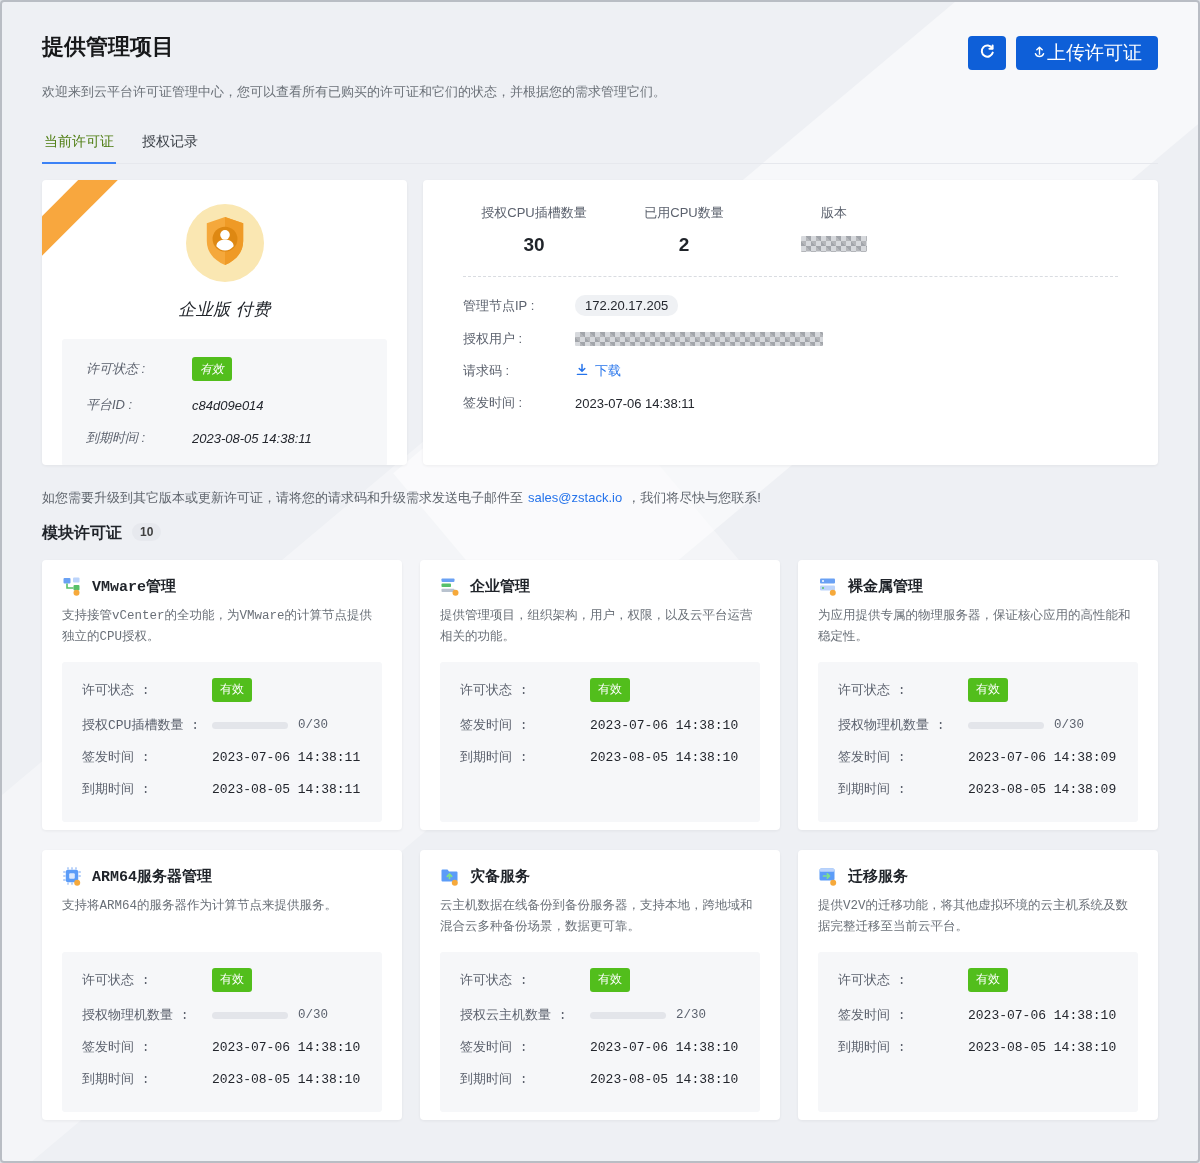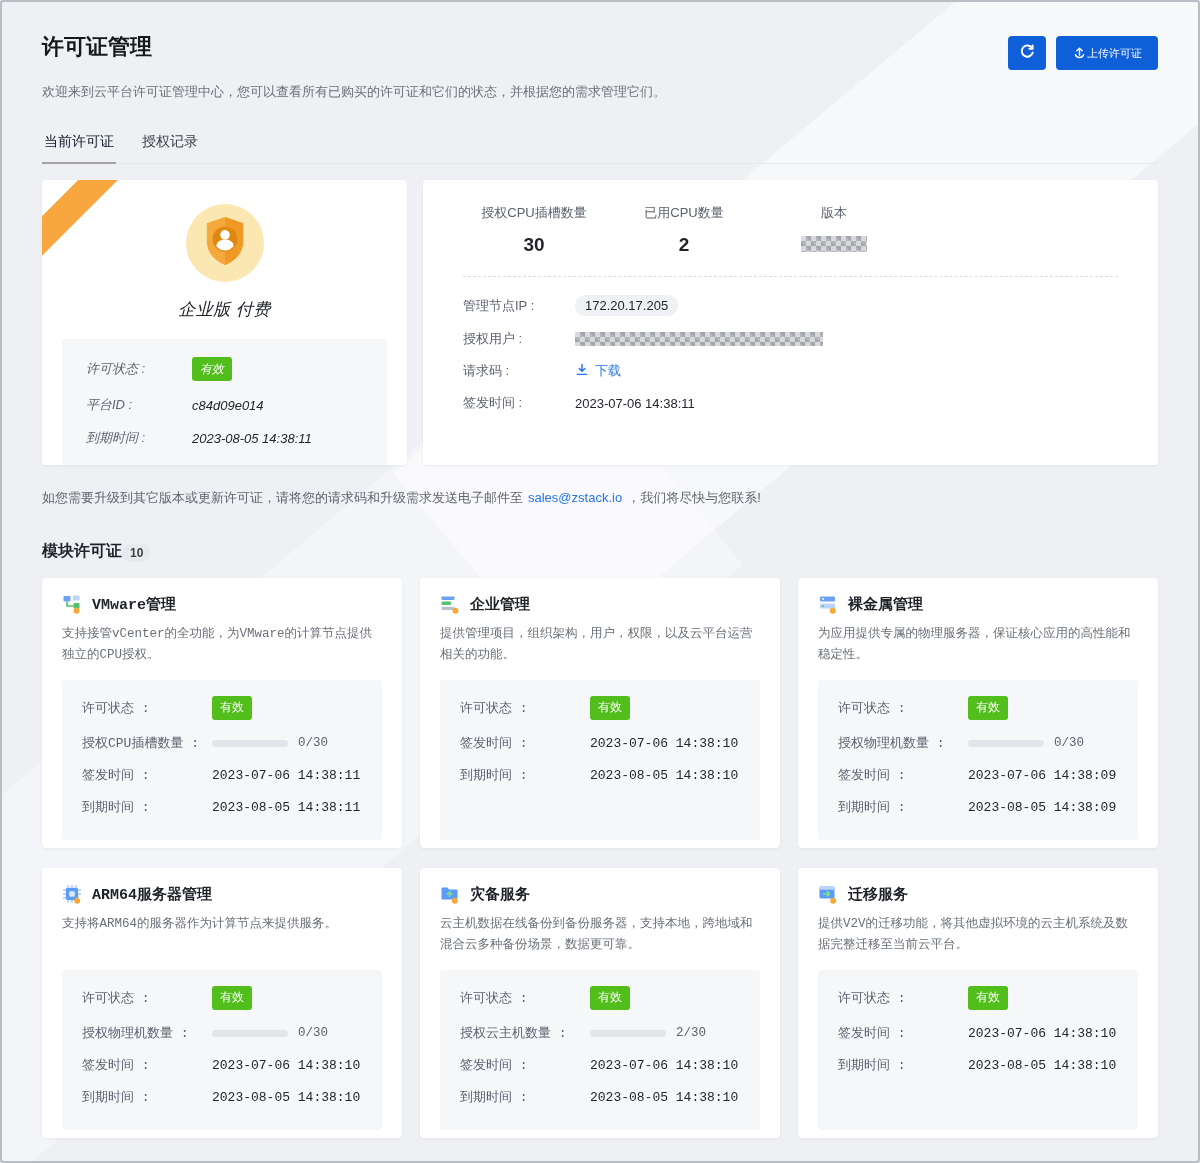--- a/index.html
+++ b/index.html
@@ -11,27 +11,27 @@
   .deco-b { width:1500px; height:300px; top:780px; left:-680px; background:rgba(255,255,255,.35); }
   .content { position:relative; z-index:1; padding:30px 40px 0; }
 
   
   .page-header { display:flex; justify-content:space-between; align-items:flex-start; }
   .page-title { font-size:22px; font-weight:600; color:#17181a; }
   .header-actions { display:flex; gap:10px; margin-top:4px; }
   .btn { background:#0E5FD8; color:#fff; border:none; border-radius:4px; height:34px;
          display:flex; align-items:center; justify-content:center; cursor:pointer; }
   .btn-icon-only { width:38px; }
-  .btn-upload { padding:0 16px; font-size:11px; }
+  .btn-upload { padding:0 16px; font-size:19px; }
   .subtitle { margin-top:13px; font-size:13px; color:#6b7178; }
 
   
   .tabs { margin-top:24px; border-bottom:1px solid #e6e8ed; display:flex; gap:24px; }
   .tab { padding:8px 2px 11px; font-size:14px; color:#3a3f46; cursor:pointer; }
-  .tab.active { color:#0f172a; border-bottom:2px solid #a3a3a3; margin-bottom:-1px; font-weight:500; }
+  .tab.active { color:#4d7c0f; border-bottom:2px solid #3b82f6; margin-bottom:-1px; font-weight:500; }
 
   
   .license-row { display:flex; gap:16px; margin-top:16px; height:285px; }
   .card { background:#fff; border-radius:4px; box-shadow:0 1px 3px rgba(31,35,41,.06); }
   .summary-card { width:365px; flex-shrink:0; position:relative; overflow:hidden;font-style:italic; }
   .ribbon { position:absolute; top:14px; left:-42px; width:140px; height:28px;
             background:#F8A73E; transform:rotate(-45deg); }
   .badge-circle { width:78px; height:78px; border-radius:50%; background:#FAE7B2;
                   margin:24px auto 0; display:flex; align-items:center; justify-content:center; }
   .edition { text-align:center; font-size:17px; font-weight:500; color:#1f2329; margin-top:16px; letter-spacing:.5px; }
@@ -59,21 +59,21 @@
   .detail-rows .kv-label { width:112px; }
   .detail-rows .kv-row { margin-bottom:14px; }
   .ip-tag { background:#eff1f4; border-radius:10px; padding:3px 10px; font-size:13px; color:#23262d; }
   .download-link { color:#2674EB; display:inline-flex; align-items:center; gap:6px;
                    font-size:13px; cursor:pointer; text-decoration:none; }
 
   .upgrade-note { margin-top:24px; font-size:13px; color:#5f656d; }
   .email-link { color:#2674EB; margin:0 5px; text-decoration:none; cursor:pointer; }
 
   
-  .modules-header { margin-top:34px; display:flex; align-items:flex-end; gap:0; }
+  .modules-header { margin-top:16px; display:flex; align-items:flex-start; gap:10px; }
   .modules-title { font-size:16px; font-weight:600; color:#1f2329; }
   .count-pill { background:#e7e9ee; color:#404040; font-size:12px; font-weight:600;
                 border-radius:9px; padding:2px 8px; }
   .modules-grid { margin-top:16px; display:grid; grid-template-columns:repeat(3,1fr);
                   gap:20px 18px; padding-bottom:20px;font-family:Liberation Mono, monospace; }
   .module-card { padding:16px 20px 14px; height:270px; }
   .module-head { display:flex; align-items:center; gap:10px; }
   .module-title { font-size:15px; font-weight:600; color:#1f2329; }
   .module-desc { margin-top:10px; font-size:12.5px; color:#6a7078; line-height:1.7; height:56px; overflow:hidden; }
   .module-panel { background:#f6f7f9; border-radius:3px; padding:16px 20px 2px; min-height:160px; }
@@ -87,21 +87,21 @@
 </style>
 </head>
 <body>
 
 <div class="screen">
   <div class="deco deco-a"></div>
   <div class="deco deco-b"></div>
   <div class="content">
 
     <div class="page-header">
-      <h1 class="page-title">许可证管理</h1>
+      <h1 class="page-title">提供管理项目</h1>
       <div class="header-actions">
         <button class="btn btn-icon-only">
           <span class="icon-wrap">
             <svg width="16" height="16" viewBox="0 0 16 16">
                 <path d="M13.2 4.2 A5.6 5.6 0 1 0 13.8 8.6" stroke="#fff" stroke-width="2" fill="none" stroke-linecap="round"></path>
                 <path d="M13.6 1.6 v3.2 h-3.2" stroke="#fff" stroke-width="2" fill="none" stroke-linecap="round" stroke-linejoin="round"></path>
               </svg>
           </span>
         </button>
         <button class="btn btn-upload">

